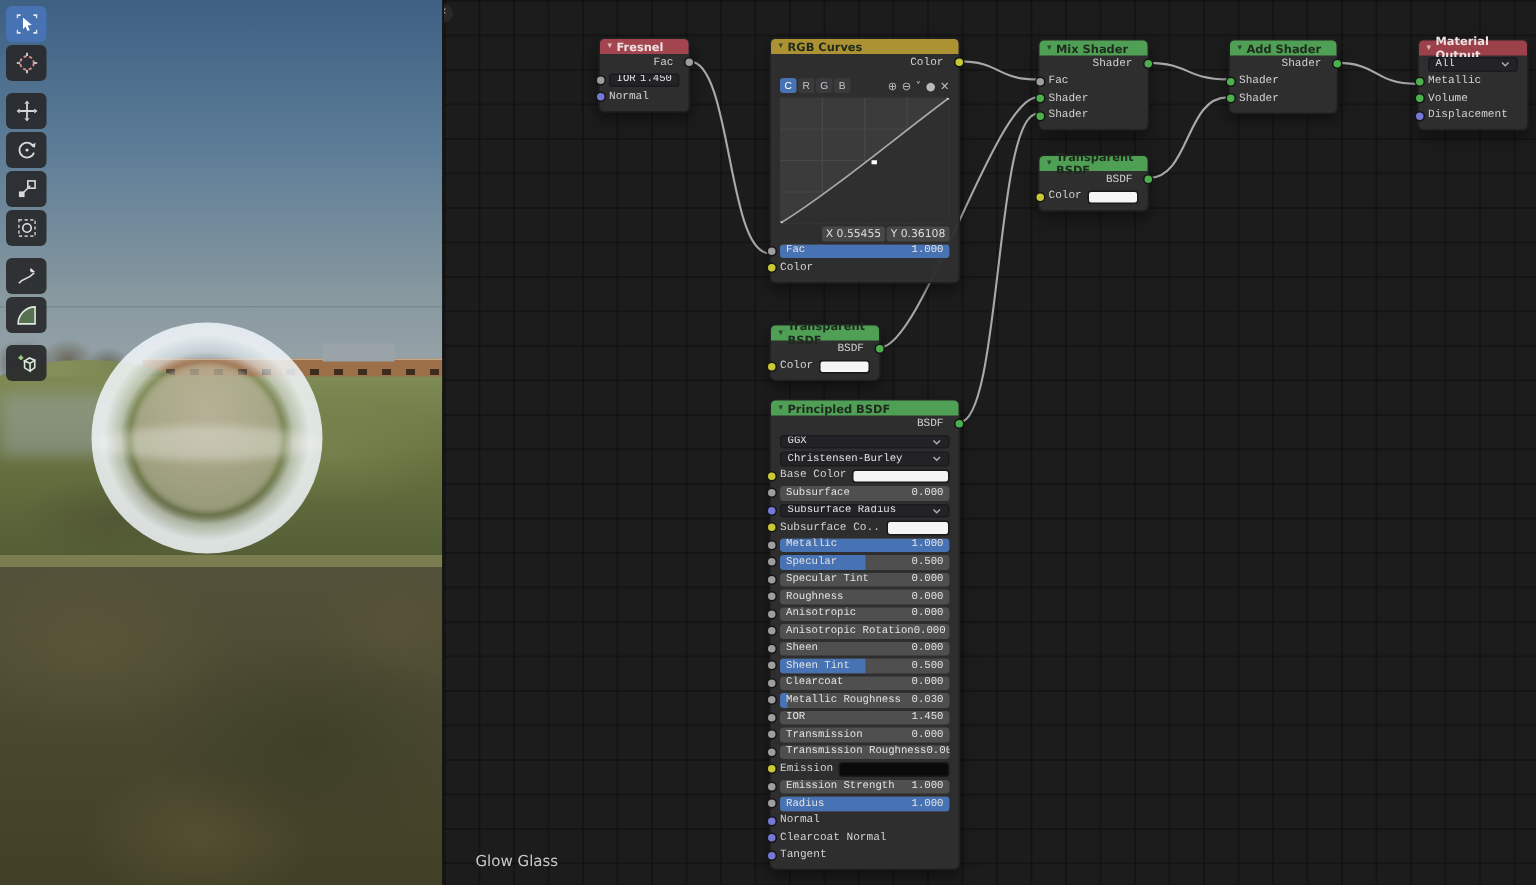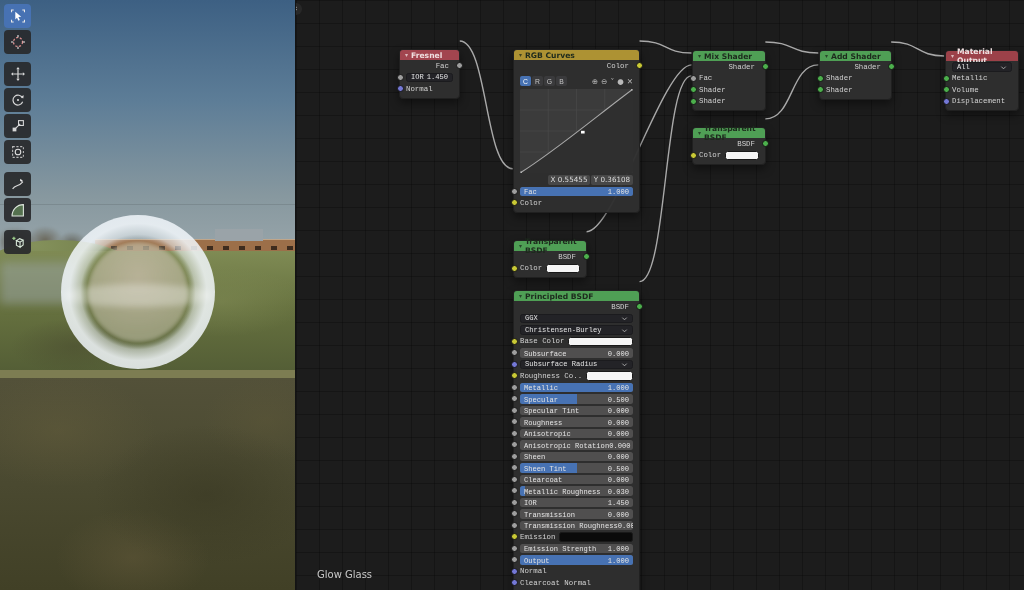--- a/index.html
+++ b/index.html
@@ -75,33 +75,33 @@
     background-image:linear-gradient(rgba(0,0,0,.26) 1px, transparent 1px),
                      linear-gradient(90deg, rgba(0,0,0,.26) 1px, transparent 1px);
     background-size:23px 23px; border-left:1px solid #131313; }
   .links { position:absolute; inset:0; z-index:1; }
   .links path { fill:none; stroke:#b5b5b5; stroke-width:1.4; opacity:.92; }
   .collapse { position:absolute; left:-6px; top:3px; width:12px; height:12px; border-radius:50%;
     background:rgba(42,42,42,.9); color:#aaa; font-size:9px; line-height:11px; text-align:center; z-index:4; }
   .mat-label { position:absolute; left:21px; top:569px; font-size:10px; color:#c9c9c9; z-index:3; }
 
   .node { position:absolute; background:rgba(47,47,47,.97); border:1px solid #202020; border-radius:4px;
-    box-shadow:0 4px 10px rgba(0,0,0,.45); color:#ccc; z-index:2;margin-top:24px; }
+    box-shadow:0 4px 10px rgba(0,0,0,.45); color:#ccc; z-index:2; }
   .node-header { height:10px; display:flex; align-items:center; gap:3px; padding:0 5px;
     border-radius:3px 3px 0 0; font-size:7.6px; font-weight:bold; color:#1d2a1d; }
   .node-header.light-text { color:#efdfe0; }
   .node-header .tri { font-size:6px; line-height:1; opacity:.75; }
   .node-body { padding-bottom:3px; }
   .row { height:11.5px; display:flex; align-items:center; padding:0 6px; position:relative;
     font-size:7.4px; color:#d2d2d2; white-space:nowrap;font-family:Liberation Mono, monospace; }
   .row.right { justify-content:flex-end; }
   .row .lbl { margin-right:4px; }
   .sock { position:absolute; width:7px; height:7px; border-radius:50%; border:1px solid #141414; top:2.2px; }
   .sock.l { left:-3.5px; } .sock.r { right:-3.5px; }
-  .fld { flex:1; height:9.5px; border-radius:2.5px; display:flex; align-items:flex-end;
+  .fld { flex:1; height:9.5px; border-radius:2.5px; display:flex; align-items:center;
     justify-content:space-between; padding:0 4px; font-size:7.1px; color:#e3e3e3; position:relative; overflow:hidden; }
   .fld.dark { background:#232327; border:1px solid #1b1b1e; }
   .fld.slider { background:#504f4f; }
   .fld .fill { position:absolute; left:0; top:0; bottom:0; background:#4772b3; }
   .fld span { position:relative; z-index:1; }
   .swatch { flex:1; height:9.5px; border-radius:2.5px; border:1px solid #191919; }
   .chev svg { width:7px; height:7px; display:block; }
 
   .c-block { padding:2px 6px 1px; }
   .c-toolbar { display:flex; align-items:center; gap:1px; height:15px; }
@@ -439,21 +439,21 @@
                 <span>Subsurface Radius</span>
                 <span class="chev">
                   <svg viewBox="0 0 8 8">
                     <path d="M1.5 3l2.5 2.5L6.5 3" stroke="#b5b5b5" stroke-width="1" fill="none"></path>
                   </svg>
                 </span>
               </div>
             </div>
             <div class="row">
               <span class="sock l" style="background: rgb(201, 201, 53);"></span>
-              <span class="lbl">Roughness Co..</span>
+              <span class="lbl">Subsurface Co..</span>
               <div class="swatch" style="background: rgb(245, 245, 245);"></div>
             </div>
             <div class="row">
               <span class="sock l" style="background: rgb(158, 158, 158);"></span>
               <div class="fld slider">
                 <div class="fill" style="width: 100%;"></div>
                 <span>Metallic</span>
                 <span>1.000</span>
               </div>
             </div>
@@ -553,21 +553,21 @@
               <span class="sock l" style="background: rgb(158, 158, 158);"></span>
               <div class="fld slider">
                 <span>Emission Strength</span>
                 <span>1.000</span>
               </div>
             </div>
             <div class="row">
               <span class="sock l" style="background: rgb(158, 158, 158);"></span>
               <div class="fld slider">
                 <div class="fill" style="width: 100%;"></div>
-                <span>Output</span>
+                <span>Radius</span>
                 <span>1.000</span>
               </div>
             </div>
             <div class="row">
               <span class="sock l" style="background: rgb(116, 120, 214);"></span>
               <span>Normal</span>
             </div>
             <div class="row">
               <span class="sock l" style="background: rgb(116, 120, 214);"></span>
               <span>Clearcoat Normal</span>

